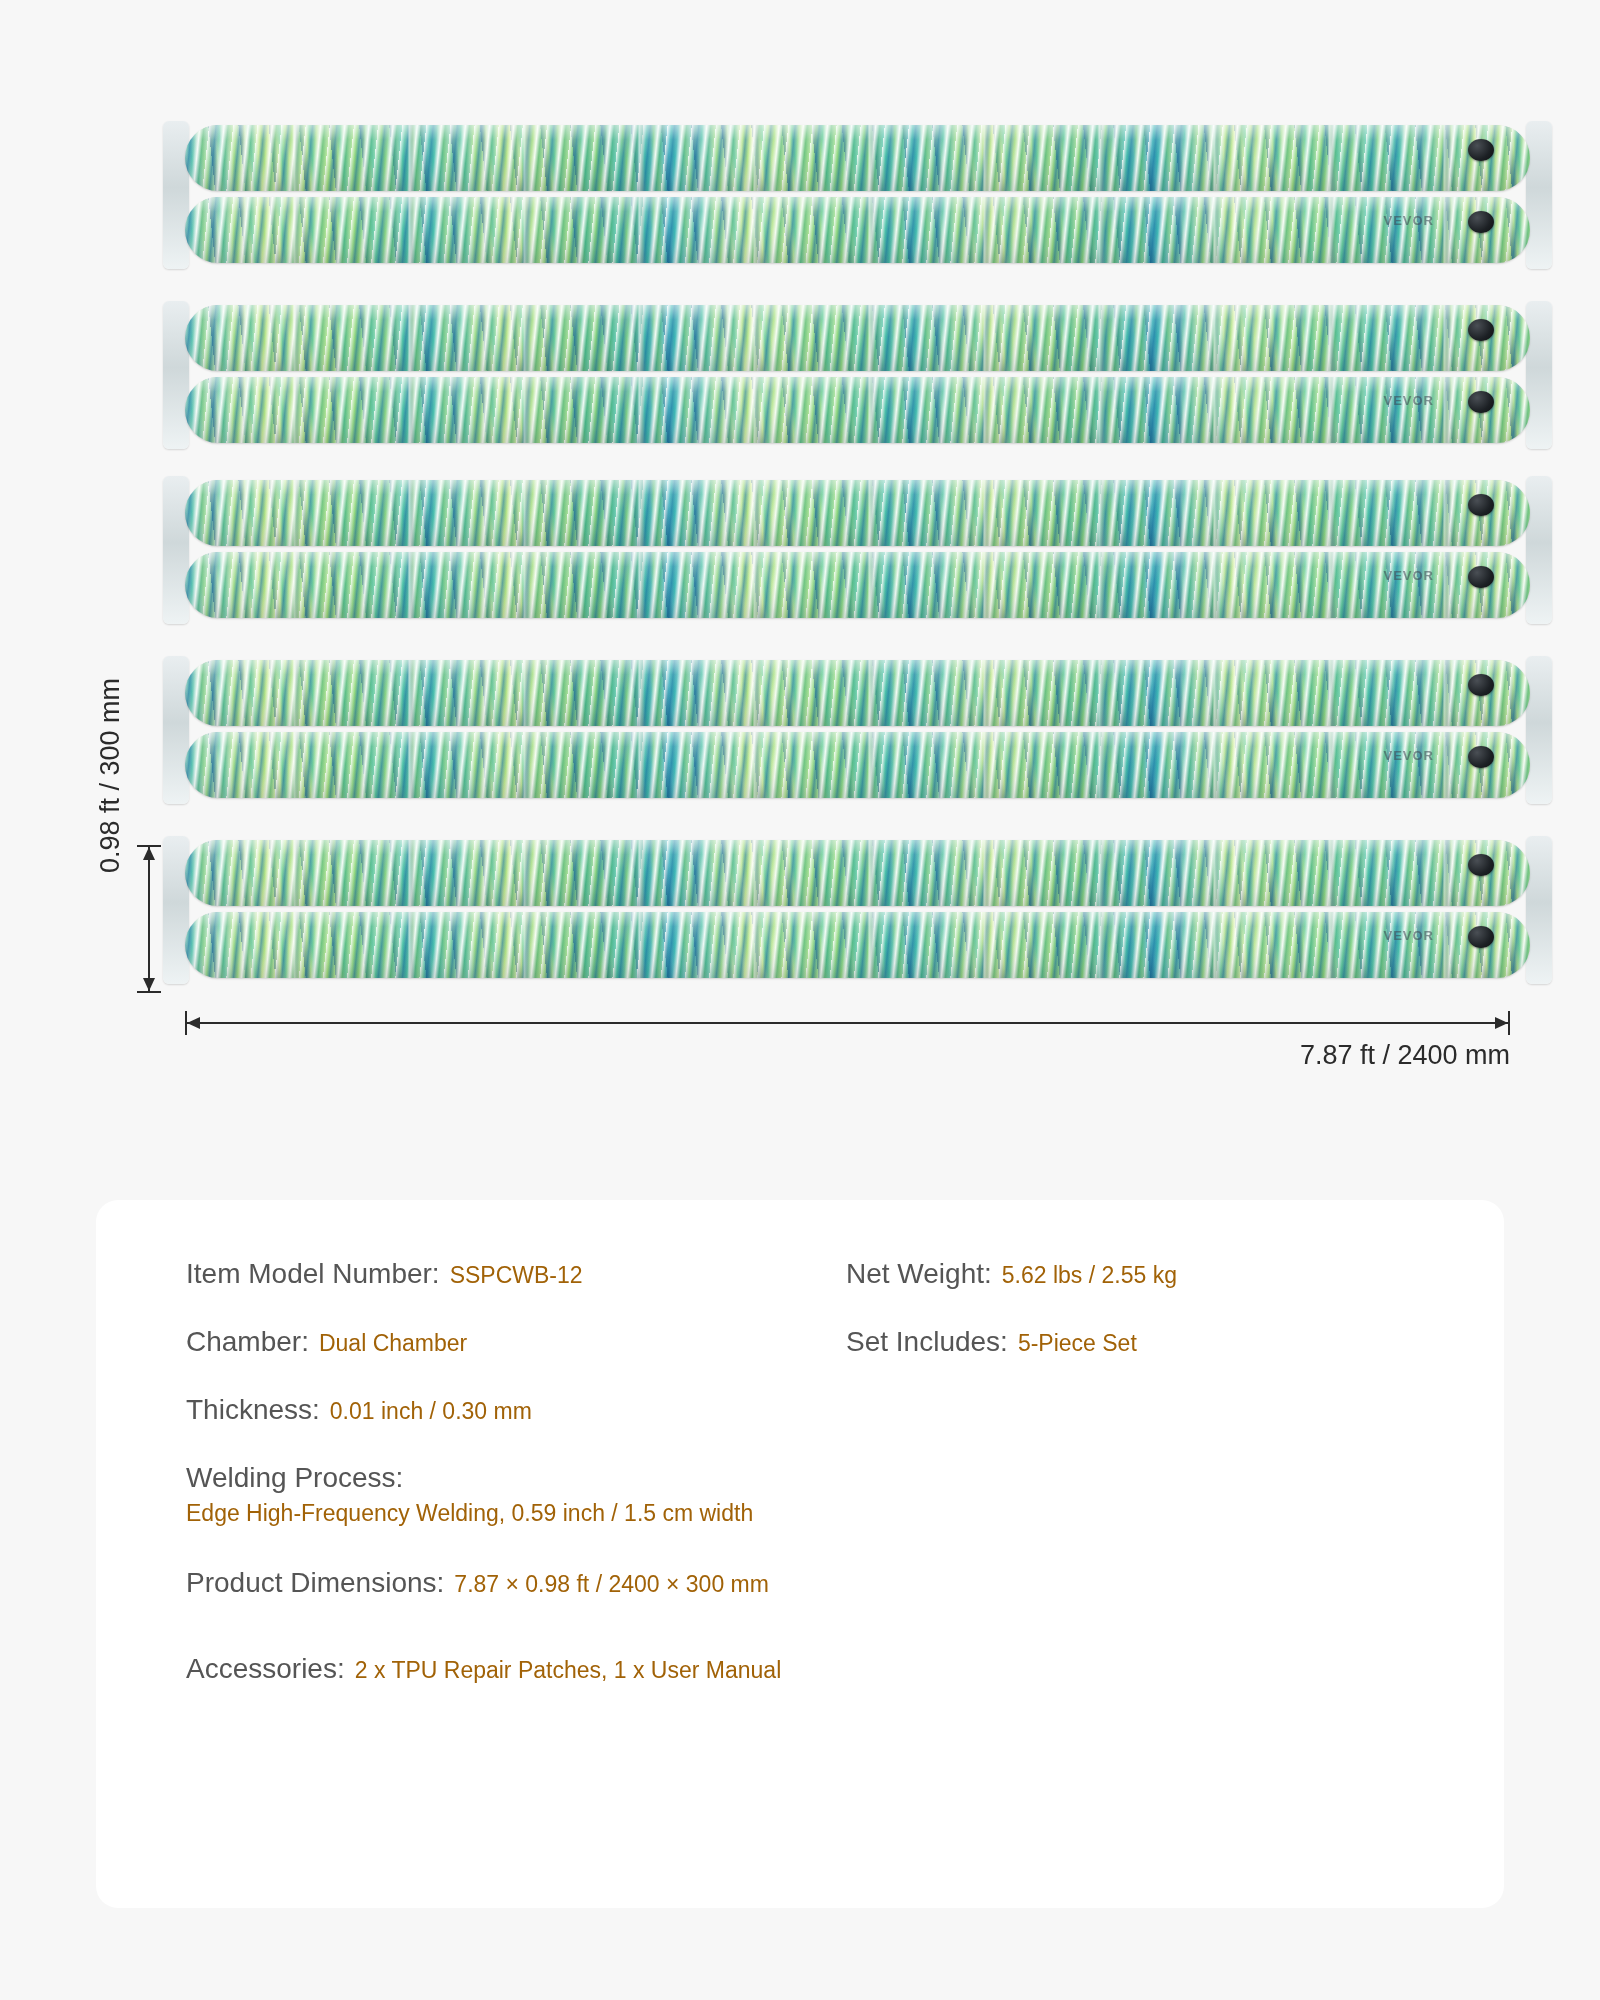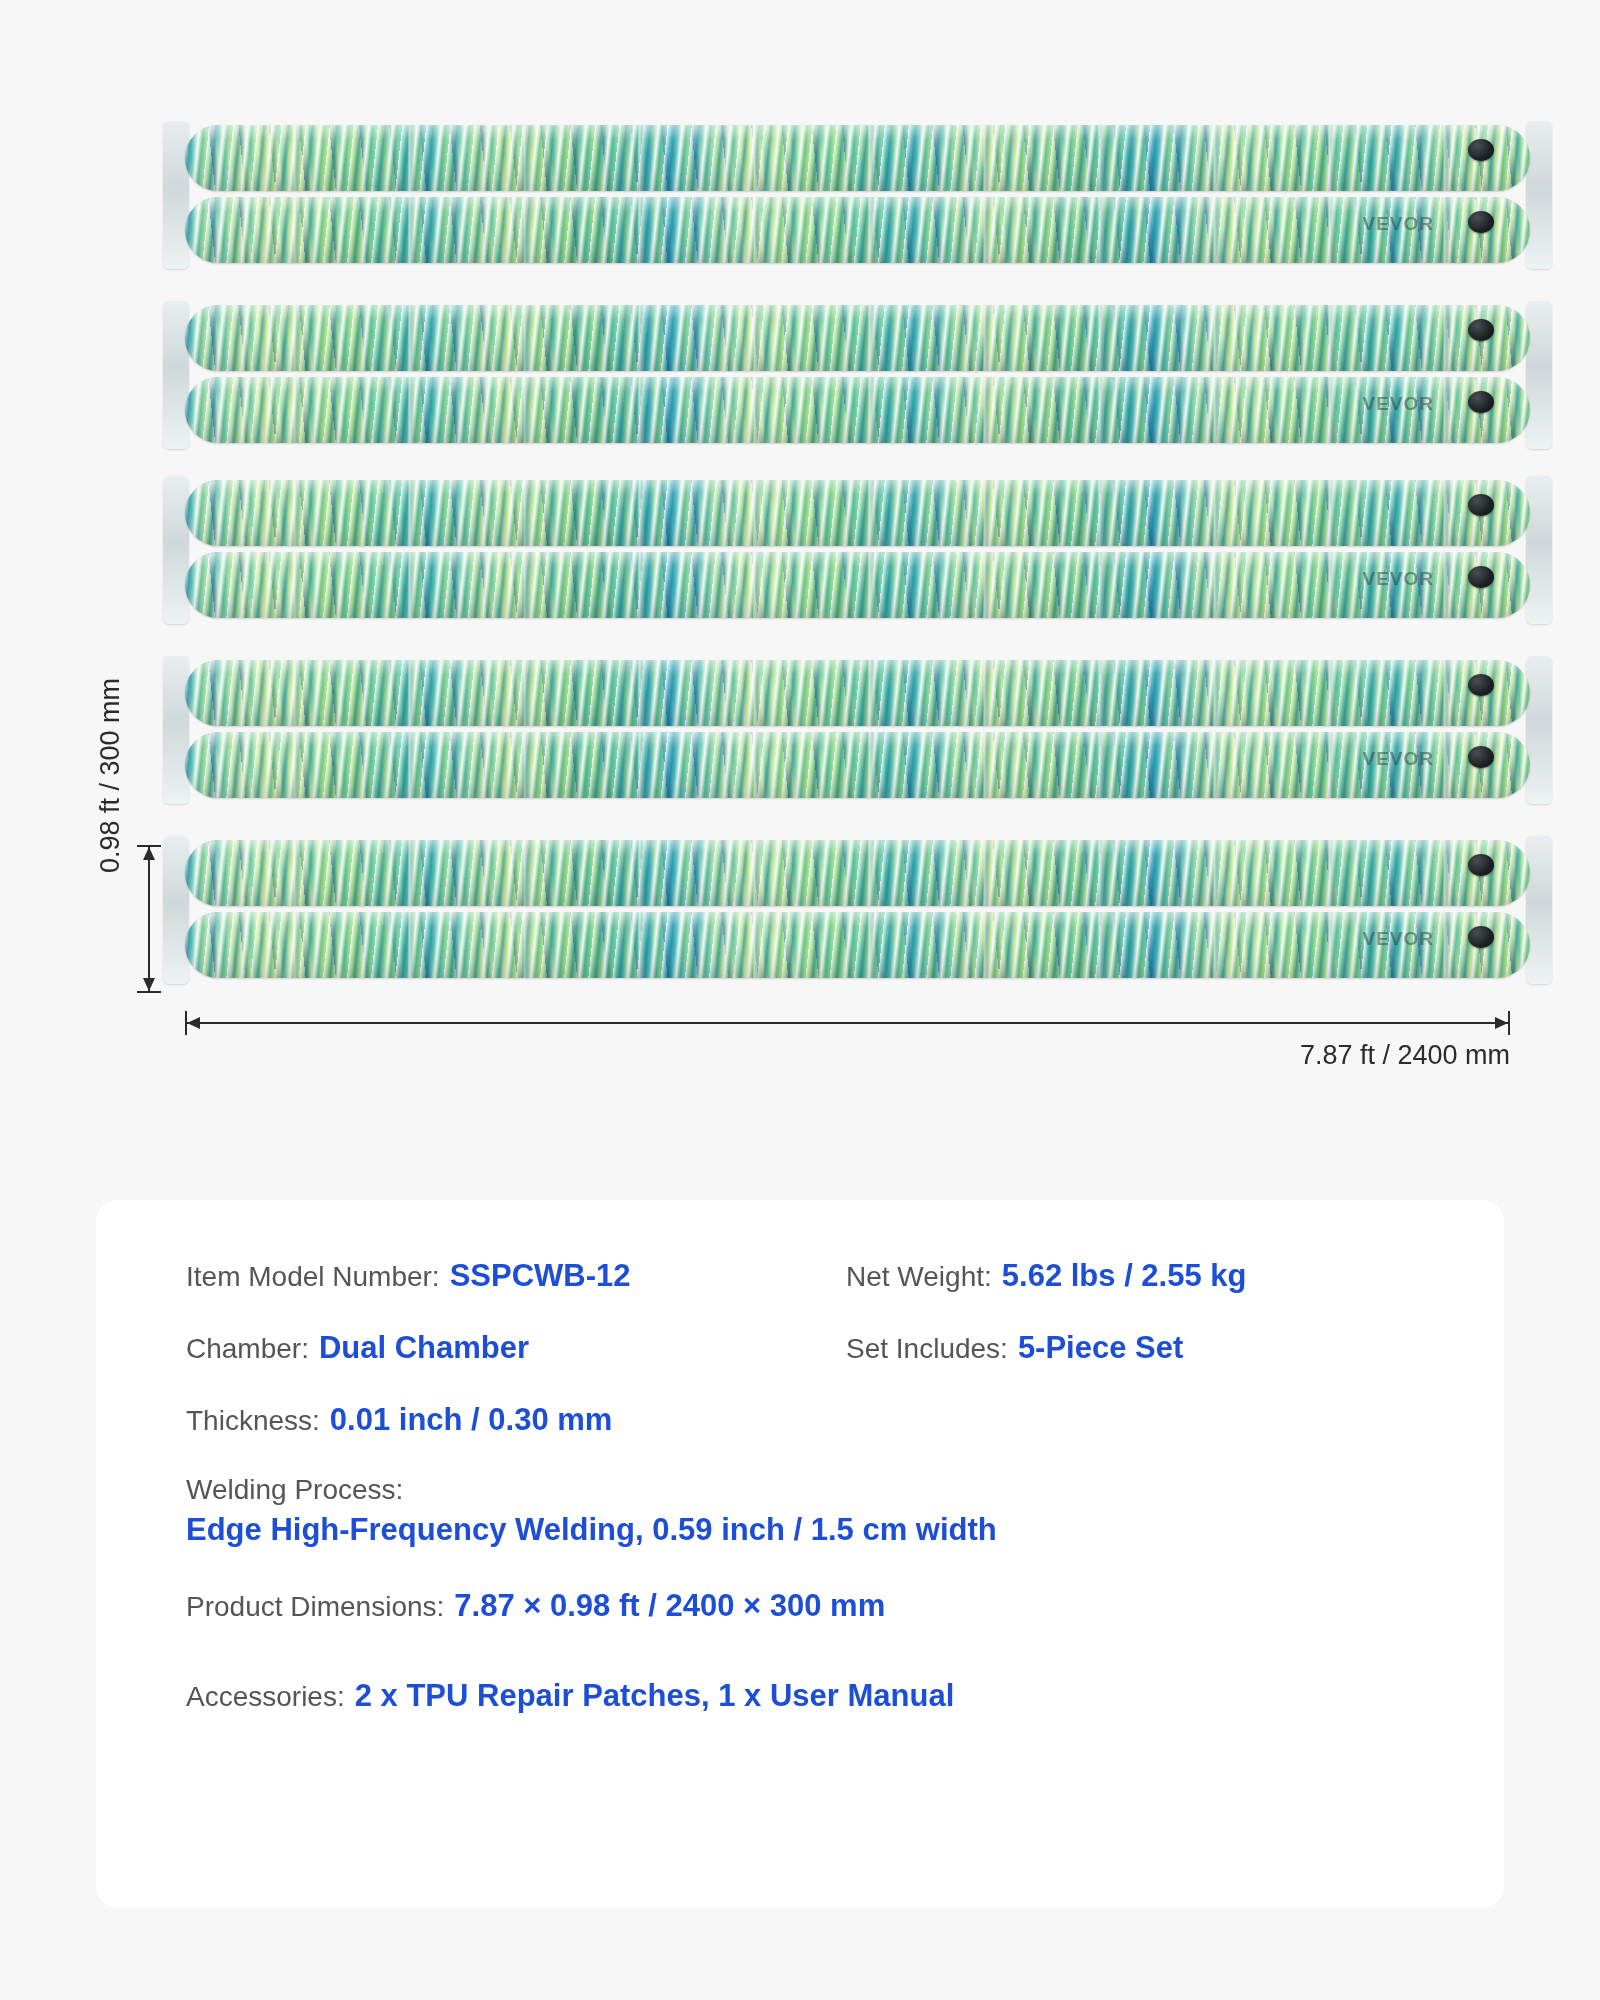--- a/index.html
+++ b/index.html
@@ -122,21 +122,21 @@
     background: radial-gradient(circle at 35% 30%, #4a4f55 0%, #1c2024 60%, #0d0f11 100%);
     box-shadow: 0 1px 2px rgba(0,0,0,0.4);
   }
   .valve-top { top: 14px; }
   .valve-bottom { top: 86px; }
 
   .brand {
     position: absolute;
     right: 96px;
     top: 88px;
-    font-size: 19px;
+    font-size: 13px;
     font-weight: bold;
     letter-spacing: 1px;
     color: rgba(60,70,80,0.55);
   }
 
   
   #dim-width {
     position: absolute;
     left: 185px;
     top: 1022px;
@@ -242,23 +242,23 @@
     text-align: center;
   }
 
   .spec-label {
     font-size: 28px;
     color: #555;
     margin-right: 10px;
     white-space: nowrap;
   }
   .spec-value {
-    font-size: 31px;
-    font-weight: bold;
-    color: #1d4ed8;
+    font-size: 23px;
+    font-weight: normal;
+    color: #a16207;
     white-space: nowrap;
   }
 
   .spec-block {
     padding-left: 46px;
     margin-bottom: 40px;
   }
   .spec-block .spec-label { display: block; margin-bottom: 6px; }
   .spec-block .spec-value { white-space: normal; }
 </style>

